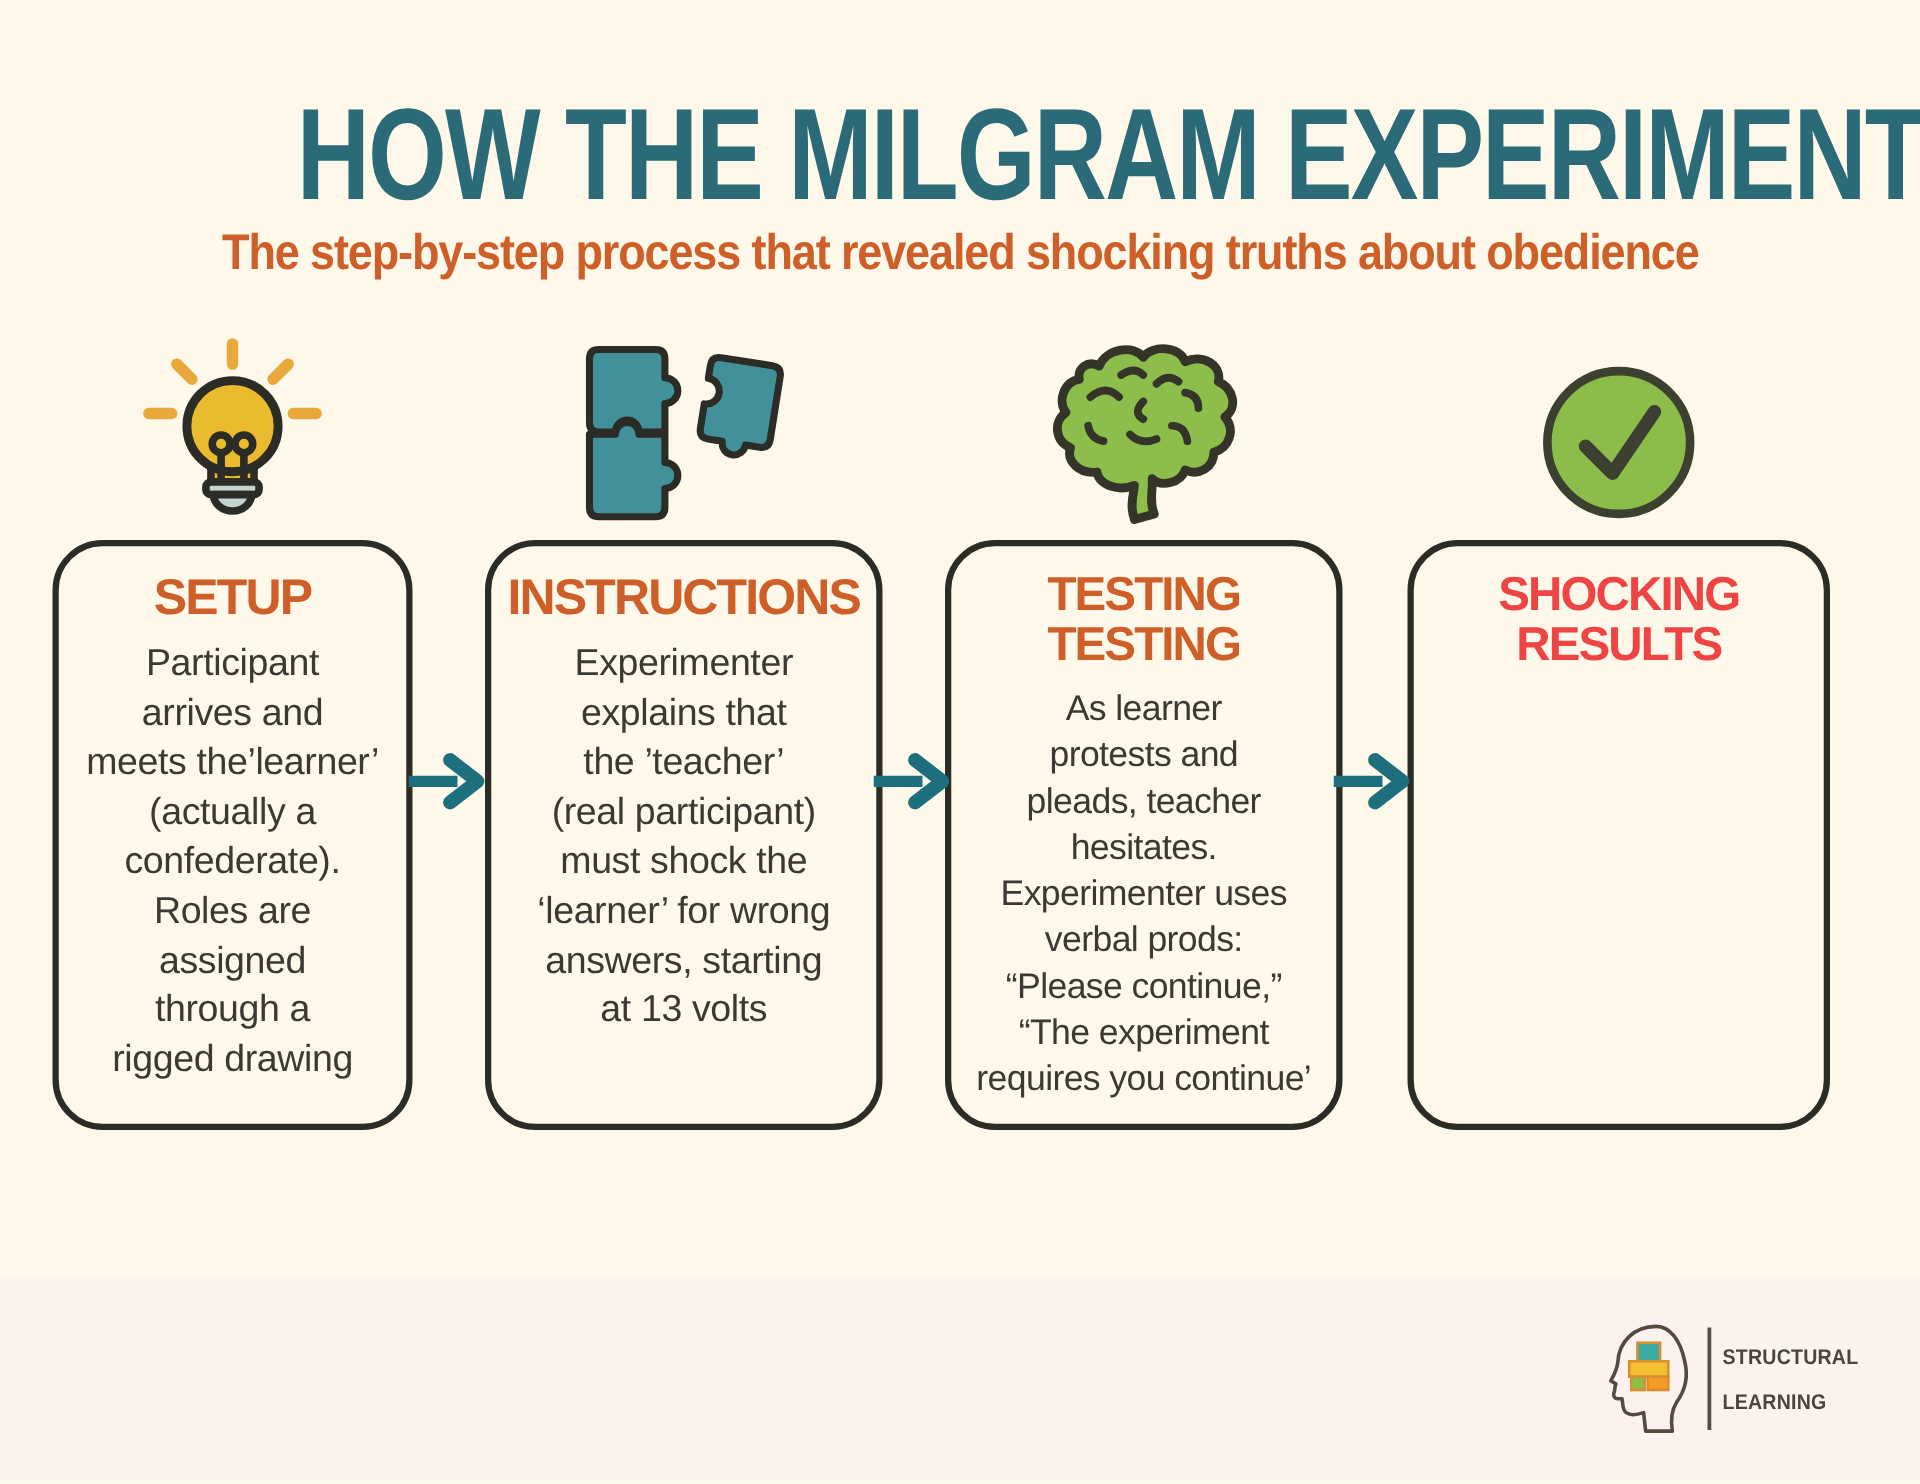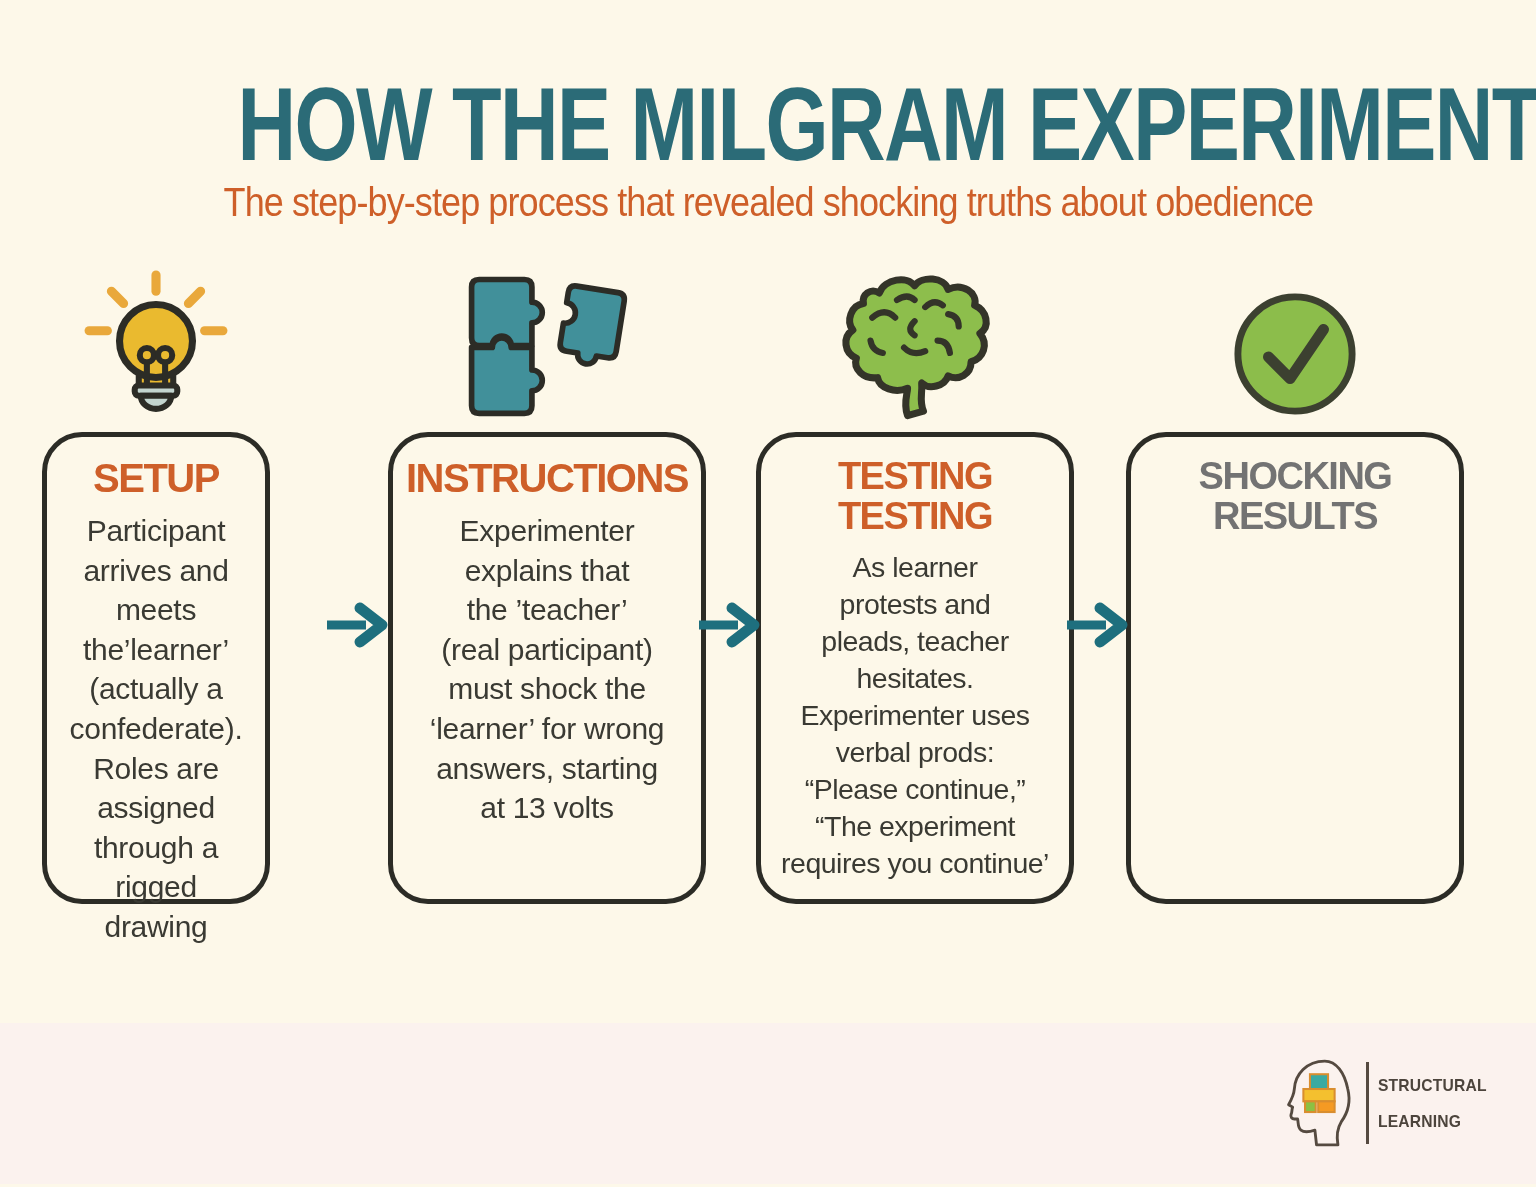--- a/index.html
+++ b/index.html
@@ -14,28 +14,28 @@
   .title{
     position:absolute;top:72px;left:0;right:0;
     text-align:center;margin:0;
     color:#2b6b77;font-weight:bold;font-size:104px;line-height:1;
     white-space:nowrap;
   }
   .title .squeeze{display:inline-block;transform:scaleX(.78);transform-origin:center;letter-spacing:-2px;}
   .subtitle{
     position:absolute;top:182px;left:0;right:0;
     text-align:center;margin:0;
-    color:#ce5f29;font-weight:normal;font-size:40px;line-height:1;
+    color:#ce5f29;font-weight:bold;font-size:40px;line-height:1;
     white-space:nowrap;
   }
   .subtitle .squeeze{display:inline-block;transform:scaleX(.9);transform-origin:center;letter-spacing:-1px;}
   
   .steps{position:absolute;top:260px;left:0;width:1536px;height:660px;}
   .step{position:absolute;top:0;}
-  .s1{left:42px;width:228px;}
+  .s1{left:42px;width:288px;}
   .s2{left:388px;width:318px;}
   .s3{left:756px;width:318px;}
   .s4{left:1126px;width:338px;}
   .icon-slot{
     height:160px;display:flex;align-items:flex-end;justify-content:center;
   }
   .card{
     margin-top:12px;
     box-sizing:border-box;
     height:472px;
@@ -44,21 +44,21 @@
     border-radius:40px;
     padding:16px 6px 10px 6px;
     text-align:center;
   }
   .step-title{
     margin:4px 0 10px 0;
     color:#ce5f29;font-weight:bold;font-size:40px;line-height:1.05;
     letter-spacing:-1.5px;white-space:pre-line;
   }
   .s3 .step-title{font-size:38px;}
-  .step-title.teal{color:#737373;font-size:38px;}
+  .step-title.teal{color:#ef4444;font-size:38px;}
   .step-body{
     margin:12px;
     color:#3a3a33;font-size:30px;line-height:1.32;
     white-space:pre-line;letter-spacing:-0.3px;
   }
   .s3 .step-body{font-size:28.5px;letter-spacing:-0.5px;line-height:1.3;}
   .s4 .step-body{font-size:29px;}
   
   .arrow{position:absolute;top:340px;}
   .a1{left:324px;}

